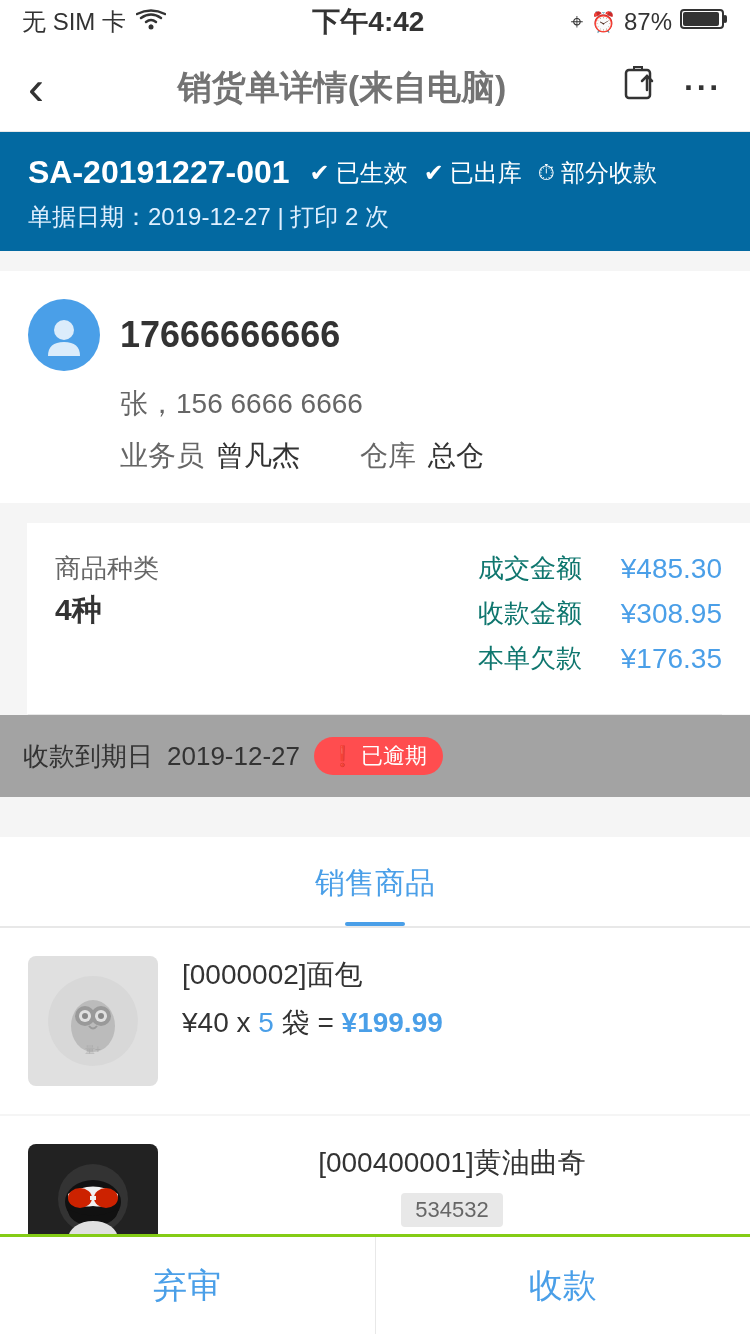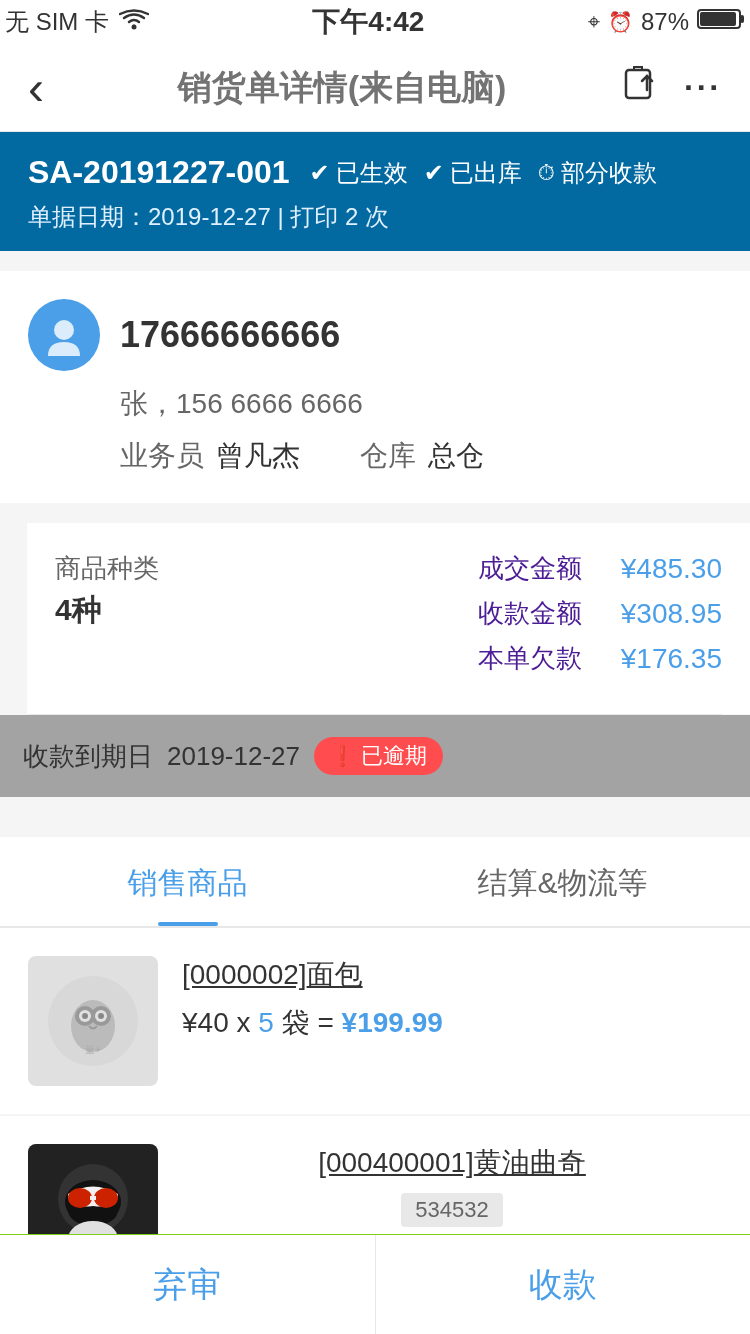--- a/index.html
+++ b/index.html
@@ -13,21 +13,21 @@
       color: #333;
     }
 
     
     .status-bar {
       background: #fff;
       height: 44px;
       display: flex;
       align-items: center;
       justify-content: space-between;
-      padding: 0 5px;
+      padding: 0 22px;
       font-size: 24px;
       font-weight: 500;
       gap: 44px;
     }
     .status-left { display: flex; align-items: center; gap: 10px; }
     .status-right { display: flex; align-items: center; gap: 8px; }
 
     
     .nav-bar {
       background: #fff;
@@ -168,21 +168,21 @@
     .summary-right {
       text-align: right;
     }
     .summary-row {
       display: flex;
       justify-content: flex-end;
       gap: 20px;
       margin-bottom: 10px;
       align-items: center;
     }
-    .summary-row-label { font-size: 26px; color: #4c1d95; }
+    .summary-row-label { font-size: 26px; color: #0f766e; }
     .summary-row-value { font-size: 28px; color: #4a9fe8; font-weight: 500; min-width: 120px; text-align: right; }
 
     
     .due-date-bar {
       background: #a3a3a3;
       padding: 22px 23px;
       display: flex;
       align-items: center;
       gap: 14px;
       font-size: 26px;
@@ -252,21 +252,21 @@
     }
     .product-thumb-placeholder {
       width: 100%;
       height: 100%;
       background: #e0e0e0;
       display: flex;
       align-items: center;
       justify-content: center;
     }
     .product-info { flex: 1; }
-    .product-name { font-size: 28px; color: #333; font-weight: 500; margin-bottom: 10px; text-decoration: underline; }
+    .product-name { font-size: 28px; color: #333; font-weight: 500; margin-bottom: 10px; }
     .product-batch {
       display: inline-block;
       background: #e8e8e8;
       color: #666;
       font-size: 22px;
       padding: 4px 14px;
       border-radius: 4px;
       margin-bottom: 14px;
     }
     .product-price-line {
@@ -277,21 +277,21 @@
     .price-total { color: #4a9fe8; font-weight: 600; }
 
     
     .bottom-actions {
       position: fixed;
       bottom: 0;
       left: 0;
       width: 750px;
       height: 100px;
       background: #fff;
-      border-top: 1px solid #84cc16;
+      border-top: 3px solid #84cc16;
       display: flex;
       align-items: center;
     }
     .bottom-btn {
       flex: 1;
       height: 100%;
       display: flex;
       align-items: center;
       justify-content: center;
       font-size: 34px;
@@ -428,23 +428,20 @@
     <span>已逾期</span>
   </span>
 </div>
 
 <div class="divider"></div>
 
 <div class="tabs-bar">
   <div class="tab-item active">
     <span>销售商品</span>
   </div>
-  <div class="tab-item">
-    <span>结算&amp;物流等</span>
-  </div>
 </div>
 
 <div class="product-list">
 
   <div class="product-item">
     <div class="product-thumb">
       <div class="product-thumb-placeholder">
 
         <svg width="100" height="100" viewBox="0 0 100 100">
           <circle cx="50" cy="50" r="45" fill="#d8d8d8"></circle>

